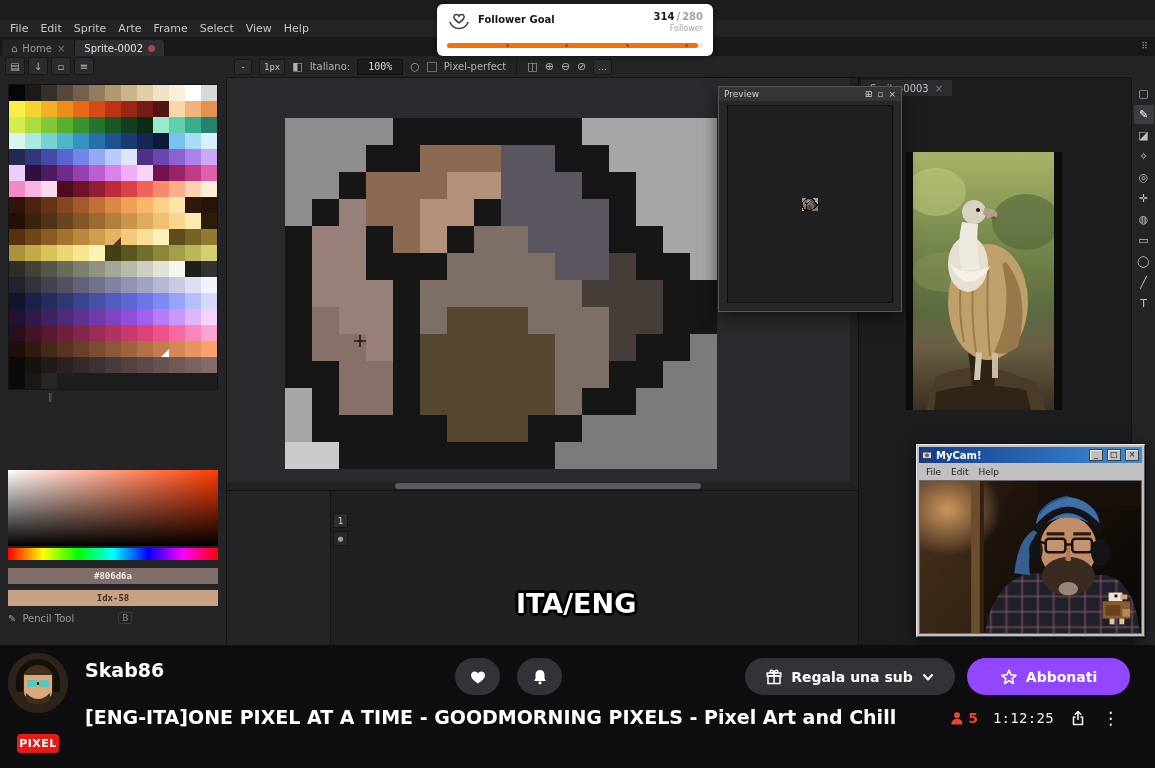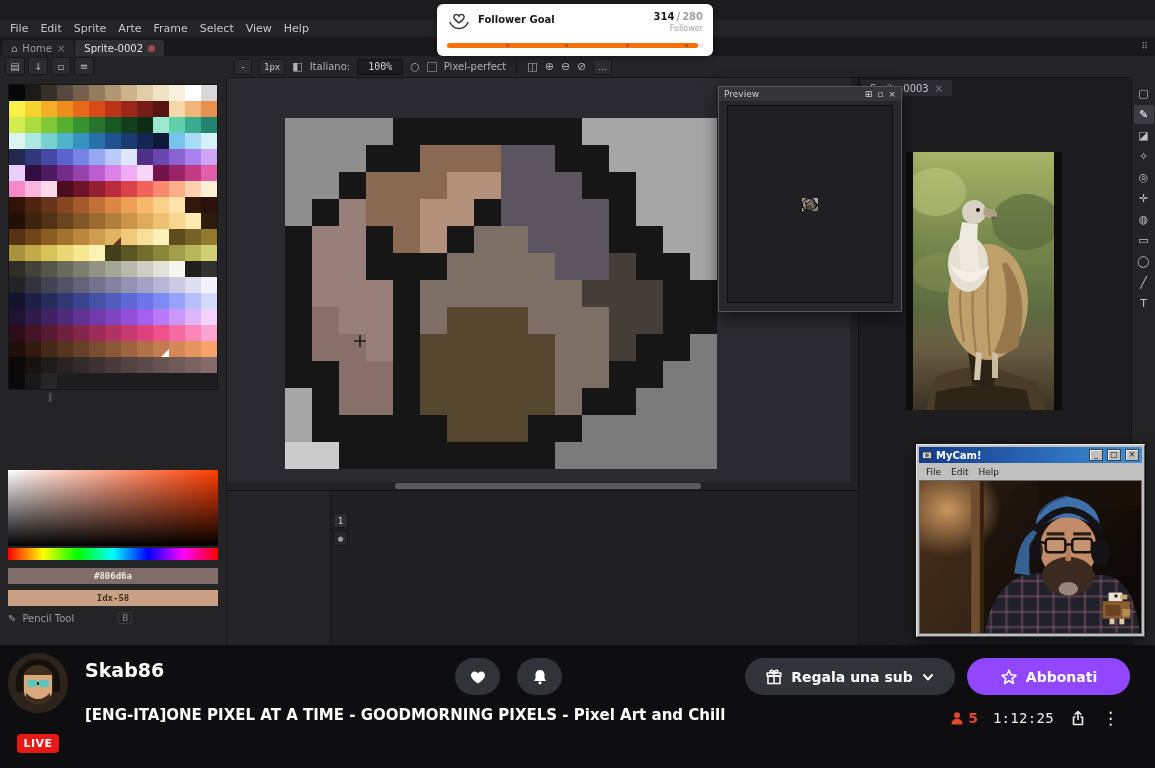--- a/index.html
+++ b/index.html
@@ -127,21 +127,21 @@
 
   
   .twitch{left:0;top:645px;width:1155px;height:123px;background:#0e0e10}
   .avatar{left:8px;top:8px;width:60px;height:60px;border-radius:50%;overflow:hidden;background:#2a2118}
   .live-badge{left:17px;top:89px;width:42px;height:19px;background:var(--live-red,#eb0400);border-radius:4px;
     color:#fff;font-size:11px;font-weight:bold;display:flex;align-items:center;justify-content:center;letter-spacing:.5px}
   .channel{left:85px;top:14px;font-size:19px;font-weight:bold;color:#fff}
   .pill{top:13px;height:37px;border-radius:19px;background:#323239;display:flex;align-items:center;
     justify-content:center;gap:8px;color:#fff;font-size:14px;font-weight:bold}
   .pill svg{flex:none}
-  .stream-title{left:85px;top:61px;font-size:15px;font-weight:bold;color:#fff}
+  .stream-title{left:85px;top:61px;font-size:19px;font-weight:bold;color:#fff}
   .meta{right:36px;top:63px;display:flex;align-items:center;gap:15px}
   .viewers{display:flex;align-items:center;gap:4px;color:var(--viewer-red,#e64531);font-size:14px;font-weight:bold}
   .uptime{color:#efeff1;font-size:14px;letter-spacing:.3px;font-family:"DejaVu Sans Mono",monospace}
   .kebab{color:#efeff1;font-size:17px}
   .tags{left:85px;top:88px;display:flex;align-items:center;gap:7px}
   .category{color:var(--category-purple,#bf94ff);font-size:14px;font-weight:bold;margin-right:12px}
   .tag{height:24px;padding:0 11px;border-radius:12px;background:#35353d;color:#d8d8de;font-size:13px;
     display:flex;align-items:center}
 </style>
 </head>
@@ -680,20 +680,21 @@
       <div class="abs v-scroll"></div>
       <div class="abs v-thumb"></div>
     </div>
 
     <div class="abs as-timeline">
       <div class="abs tl-left"></div>
       <div class="abs tl-frame-head">1</div>
       <div class="abs tl-cel">●</div>
     </div>
 
+    <div class="abs lang-overlay">ITA/ENG</div>
 
     <div class="abs as-rightpane">
       <div class="abs tab2">
         <span>Sprite-0003</span>
         <span class="t-close">×</span>
       </div>
       <svg class="abs photo" viewBox="0 0 156 258" width="156" height="258">
         <defs>
           <linearGradient id="pg" x1="0" y1="0" x2="0" y2="1">
             <stop offset="0" stop-color="#a8b468"></stop>
@@ -1075,21 +1076,21 @@
         <rect x="13" y="10" width="34" height="12" rx="5" fill="#42301e"></rect>
         <path d="M11 28 a19 19 0 0 1 38 0" fill="none" stroke="#15100b" stroke-width="6"></path>
         <rect x="8" y="26" width="7" height="13" rx="2" fill="#15100b"></rect>
         <rect x="45" y="26" width="7" height="13" rx="2" fill="#15100b"></rect>
         <rect x="19" y="27" width="10" height="7" rx="1" fill="#57c8bd"></rect>
         <rect x="31" y="27" width="10" height="7" rx="1" fill="#57c8bd"></rect>
         <rect x="29" y="29" width="2" height="3" fill="#241a10"></rect>
         <path d="M18 40 q12 12 24 0 l0 7 q-12 9 -24 0 Z" fill="#3f2d1d"></path>
       </svg>
     </div>
-    <div class="abs live-badge">LIVE</div>
+    <div class="abs live-badge">PIXEL</div>
     <div class="abs channel">Skab86</div>
 
     <div class="abs pill" style="left:455px;width:45px">
       <svg width="18" height="18" viewBox="0 0 18 18">
         <path d="M9 15.5 C4 12 2 9.8 2 7.2 C2 5 3.8 3.5 5.8 3.5 C7.2 3.5 8.4 4.3 9 5.4 C9.6 4.3 10.8 3.5 12.2 3.5 C14.2 3.5 16 5 16 7.2 C16 9.8 14 12 9 15.5 Z" fill="#fff"></path>
       </svg>
     </div>
     <div class="abs pill" style="left:517px;width:45px">
       <svg width="18" height="18" viewBox="0 0 18 18">
         <path d="M9 2 C6 2 4.5 4.3 4.5 7 V10.5 L3 13 H15 L13.5 10.5 V7 C13.5 4.3 12 2 9 2 Z" fill="#fff"></path>

